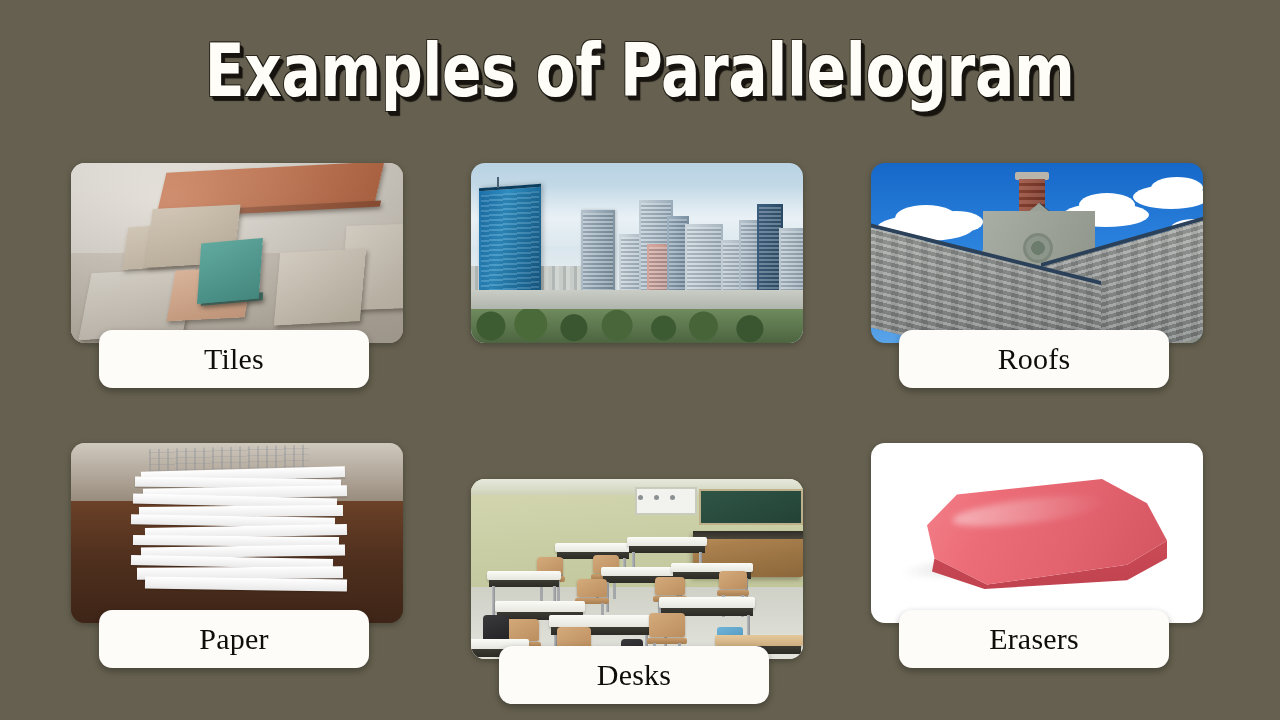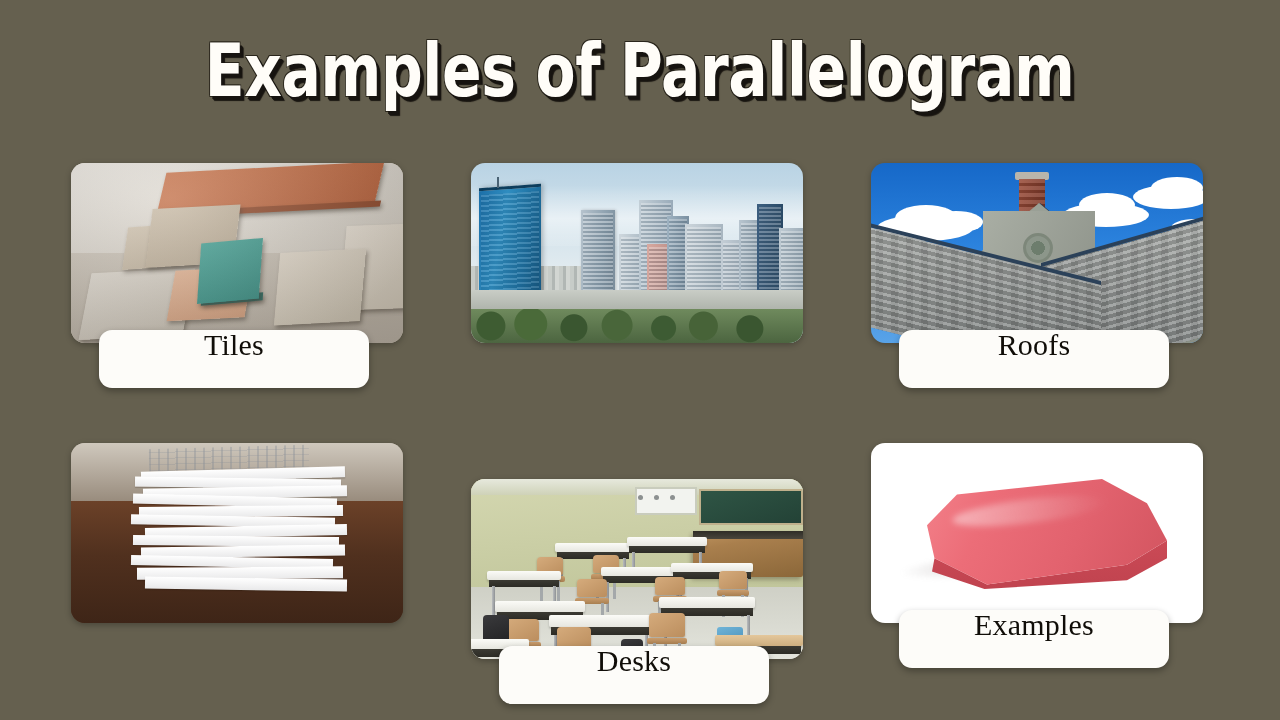--- a/index.html
+++ b/index.html
@@ -84,21 +84,21 @@
   .label-plate {
     position: absolute;
     left: 37px;
     top: 167px;
     width: 270px;
     height: 58px;
     background: #fdfcf9;
     border-radius: 13px;
     box-shadow: 0 3px 7px rgba(0,0,0,.32);
     display: flex;
-    align-items: flex-start;
+    align-items: center;
     justify-content: center;
     z-index: 5;
   }
   .label-text {
     font-family: "Liberation Serif", "DejaVu Serif", serif;
     font-size: 30px;
     color: #100d08;
     line-height: 1;
     letter-spacing: .2px;
   }
@@ -460,20 +460,23 @@
           <div class="sh"></div>
             <div class="sh"></div>
             <div class="sh"></div>
           <div class="sh"></div>
             <div class="sh"></div>
             <div class="sh"></div>
         </div>
         <div class="print"></div>
       </div>
     </div>
+    <div class="label-plate">
+      <span class="label-text">Paper</span>
+    </div>
   </div>
 
   <div class="card c4">
     <div class="photo">
       <div class="scene desks">
         <div class="wall"></div>
         <div class="topstrip"></div>
         <div class="board"></div>
         <div class="whiteboard"></div>
         <div class="wbdot" style="right:160px;"></div>
@@ -604,17 +607,17 @@
       <div class="scene eraser">
         <div class="shadow"></div>
         <div class="body">
           <div class="face-side"></div>
           <div class="face-top"></div>
           <div class="gloss"></div>
         </div>
       </div>
     </div>
     <div class="label-plate">
-      <span class="label-text">Examples</span>
+      <span class="label-text">Erasers</span>
     </div>
   </div>
 
 </div>
 
 </body></html>

